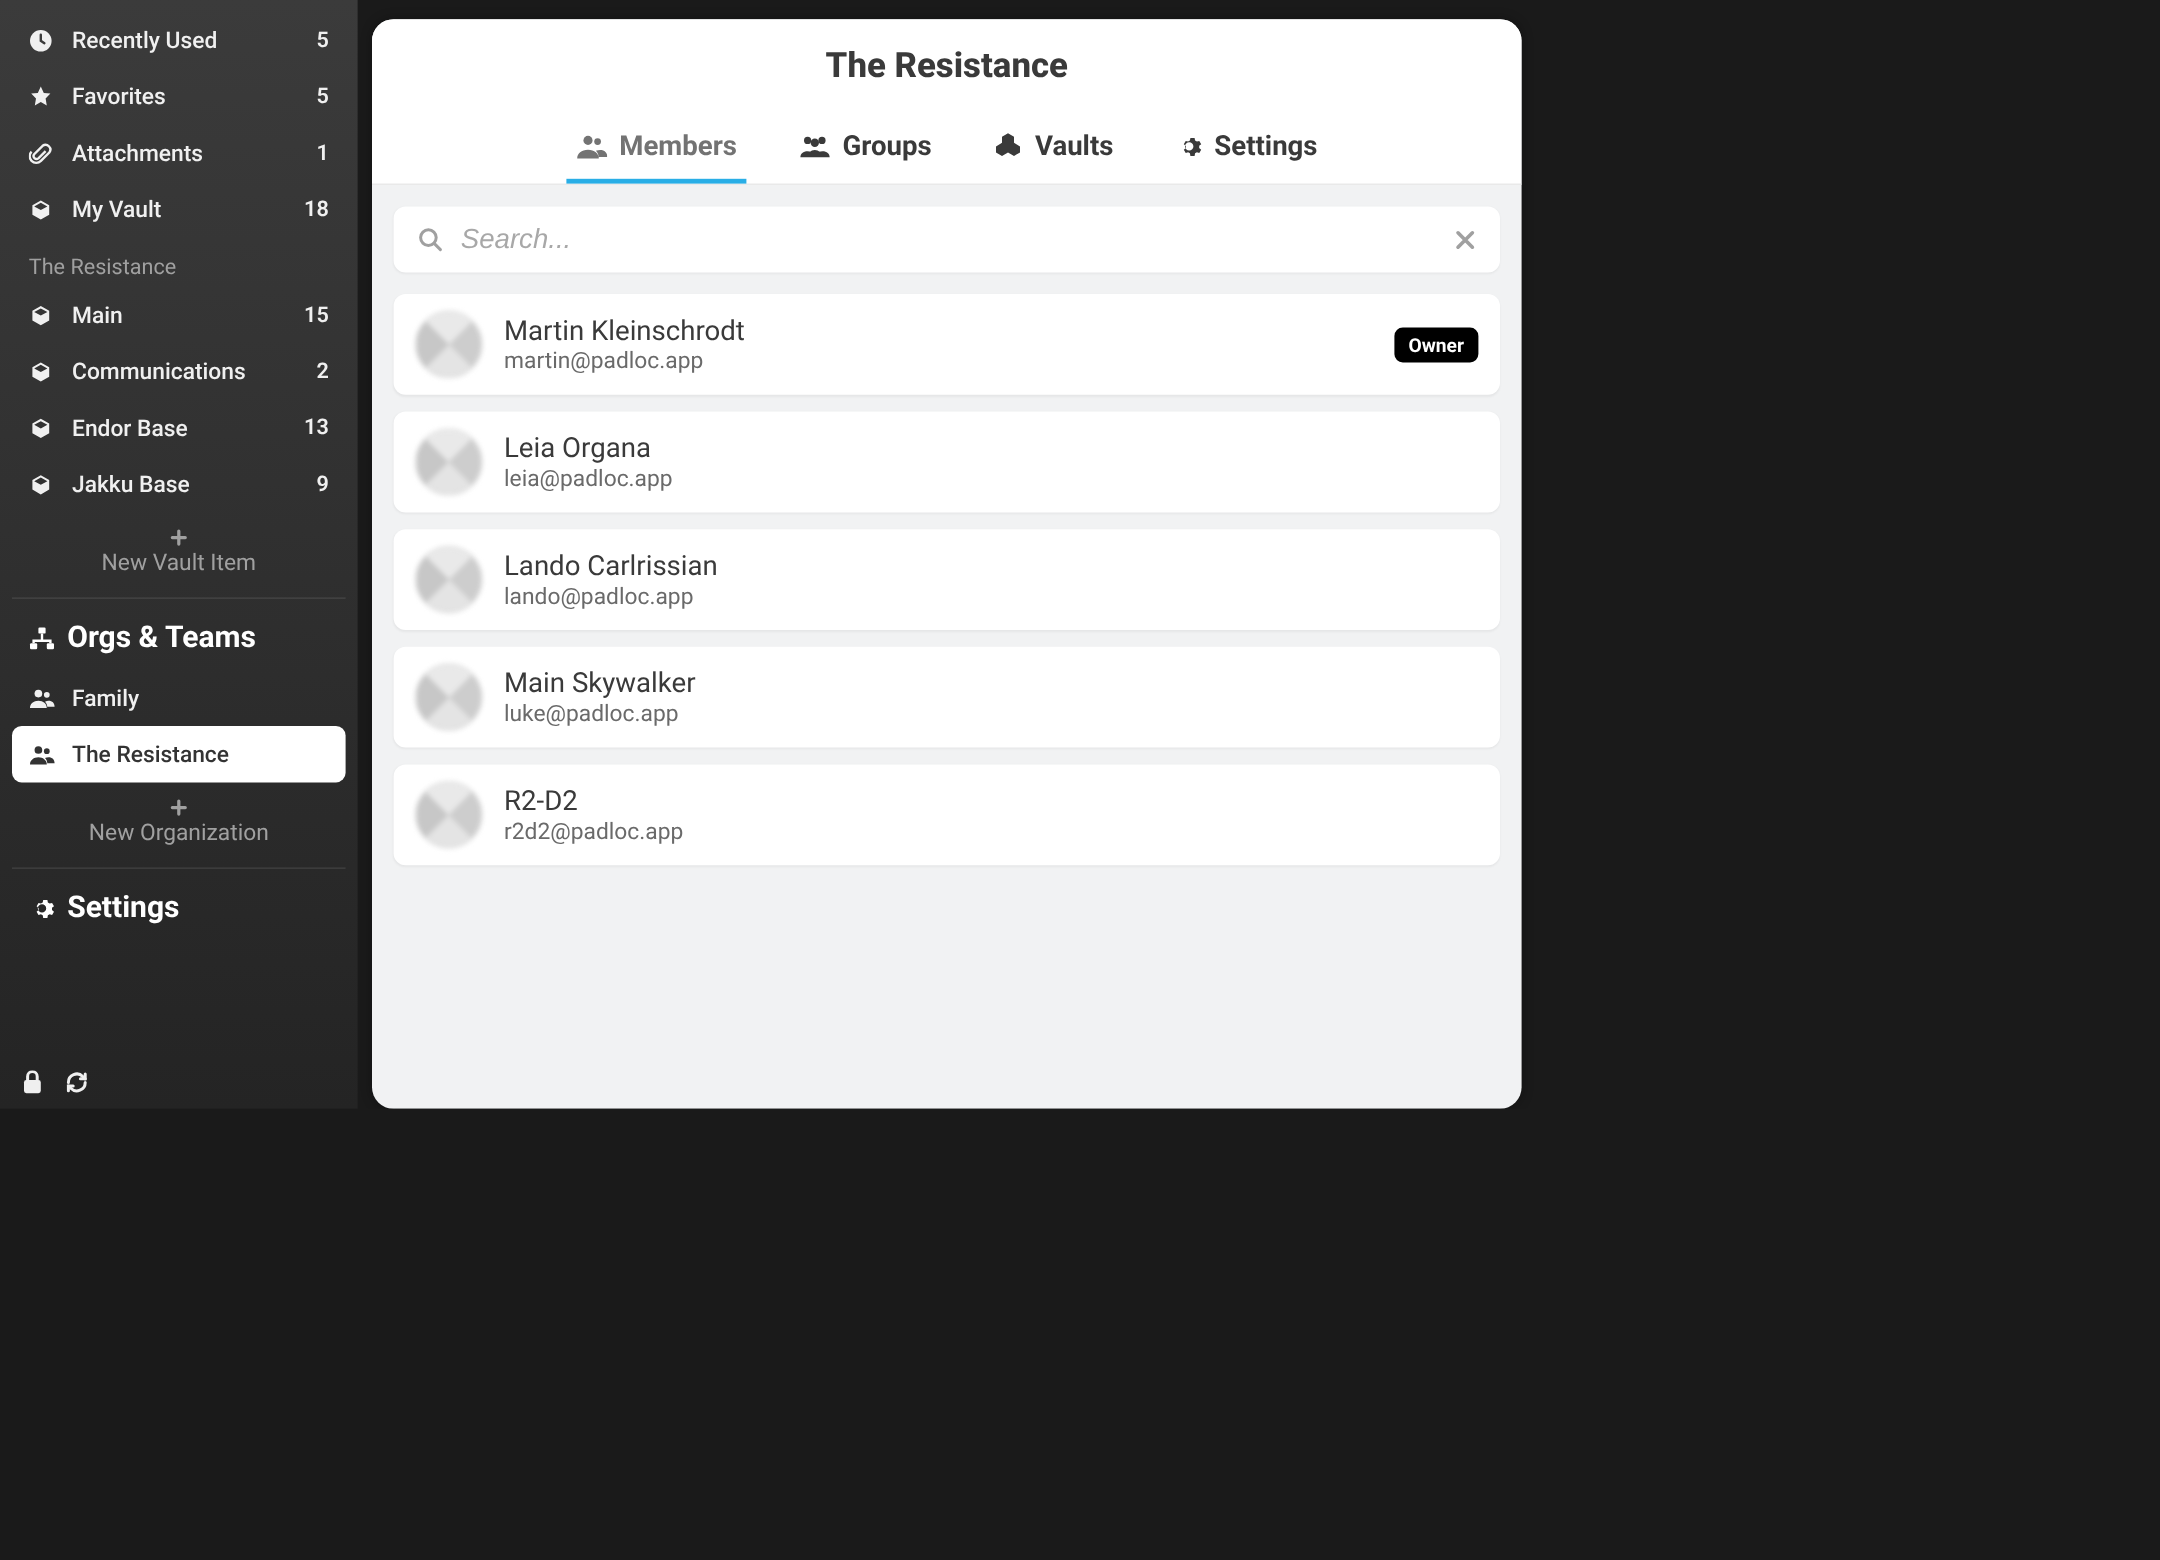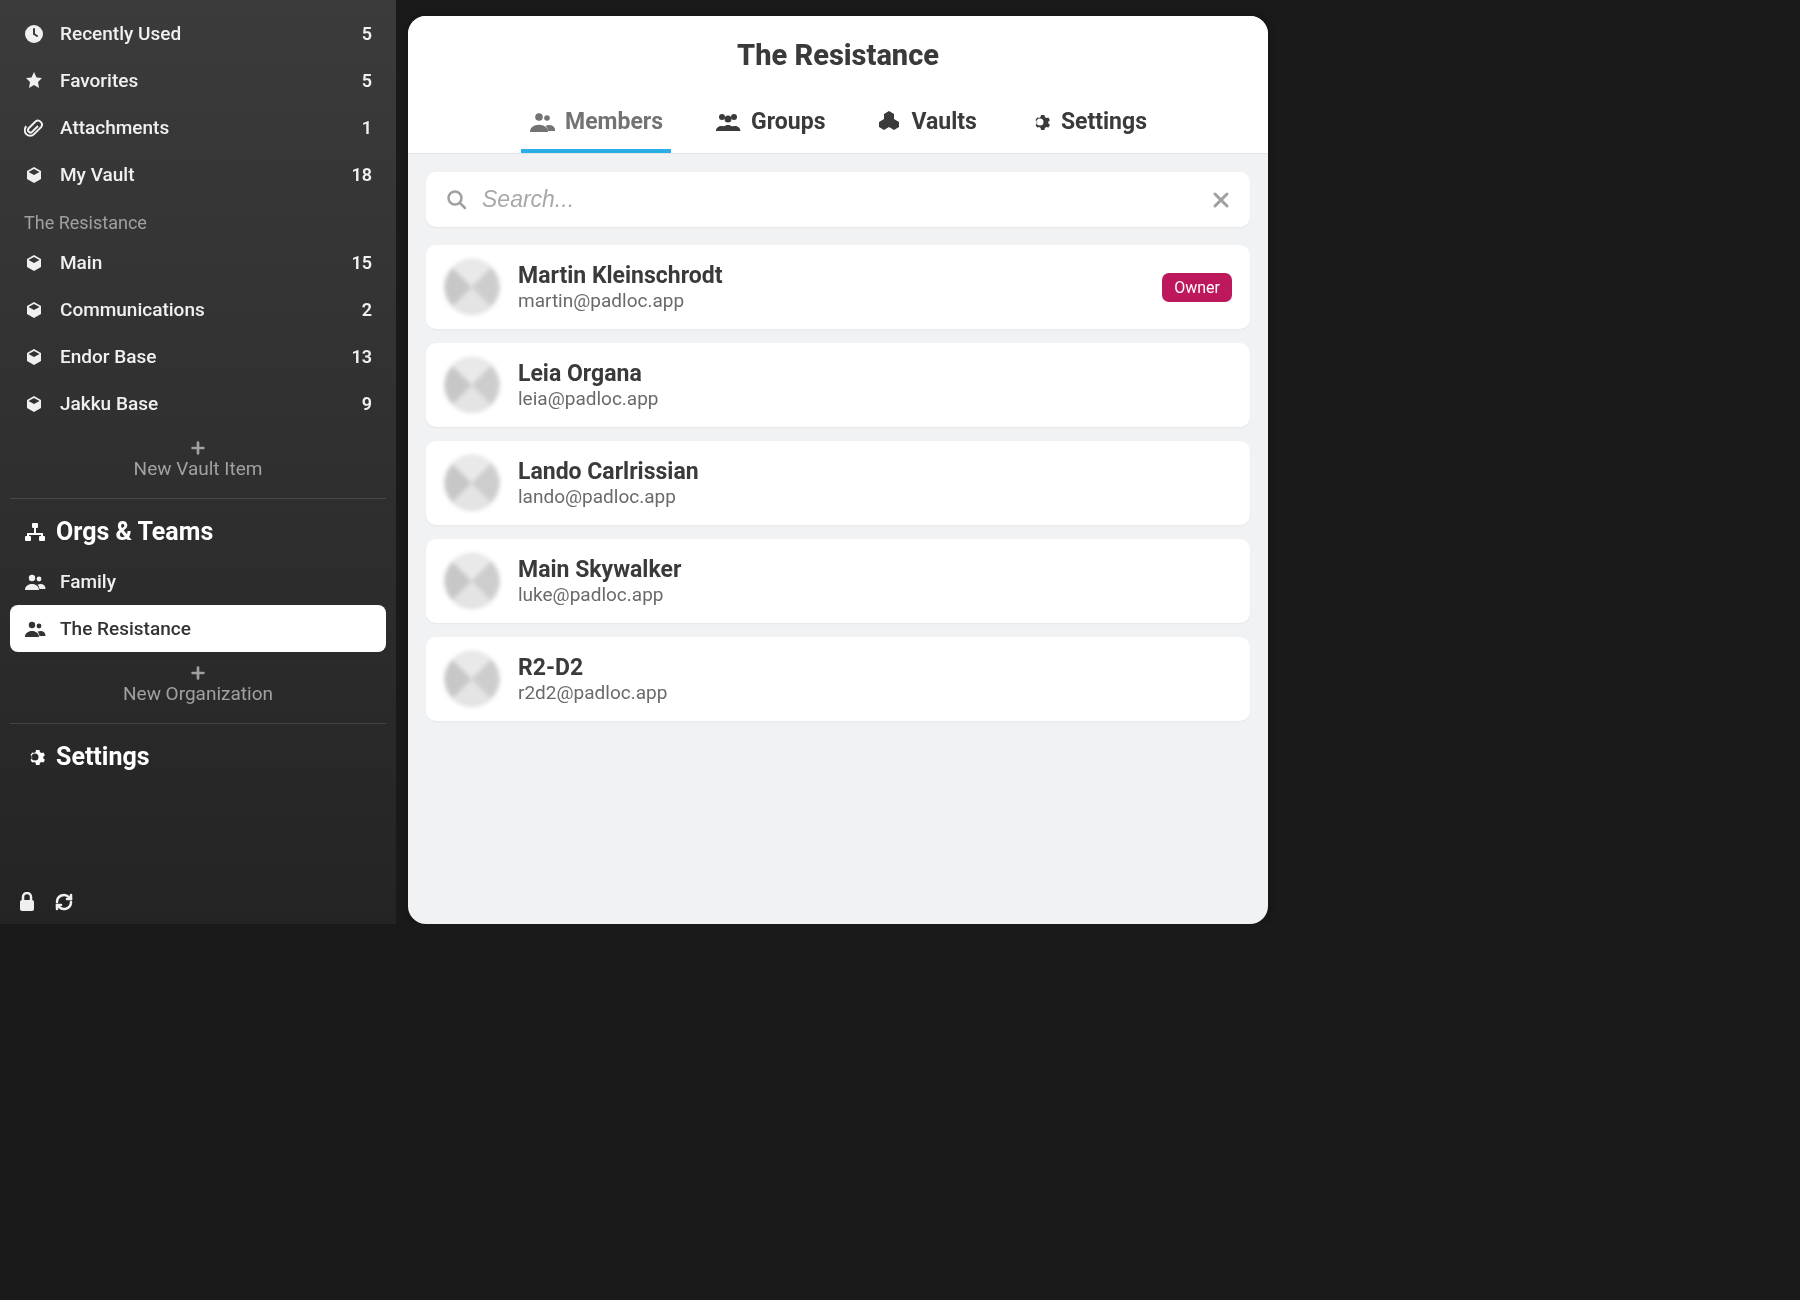--- a/index.html
+++ b/index.html
@@ -10,21 +10,21 @@
     body {
       font-family: -apple-system, BlinkMacSystemFont, "Segoe UI", Roboto, Helvetica, Arial, sans-serif;
       background: #1a1a1a;
       width: 1280px;
       height: 924px;
       overflow: hidden;
       display: flex;
     }
     
     .sidebar {
-      width: 396px;
+      width: 298px;
       background: linear-gradient(to bottom, #3b3b3b, #242424);
       color: #fff;
       display: flex;
       flex-direction: column;
       padding-top: 10px;
       position: relative;
     }
     .sidebar-scroll {
       flex: 1;
       overflow-y: auto;
@@ -195,32 +195,32 @@
       filter: blur(2px) contrast(0.9);
       flex-shrink: 0;
     }
     .member-info {
       flex: 1;
       display: flex;
       flex-direction: column;
     }
     .member-name {
       font-size: 23px;
-      font-weight: 700;
+      font-weight: 400;
       color: #3a3a3a;
     }
     .member-email {
       font-size: 19px;
       color: #6a6a6a;
     }
     .badge {
-      background: #be185d;
+      background: #000000;
       color: #fff;
       font-size: 16px;
-      font-weight: 400;
+      font-weight: 700;
       padding: 5px 12px;
       border-radius: 7px;
     }
     
     svg {
       display: block;
     }
   </style>
 </head>
 <body>

